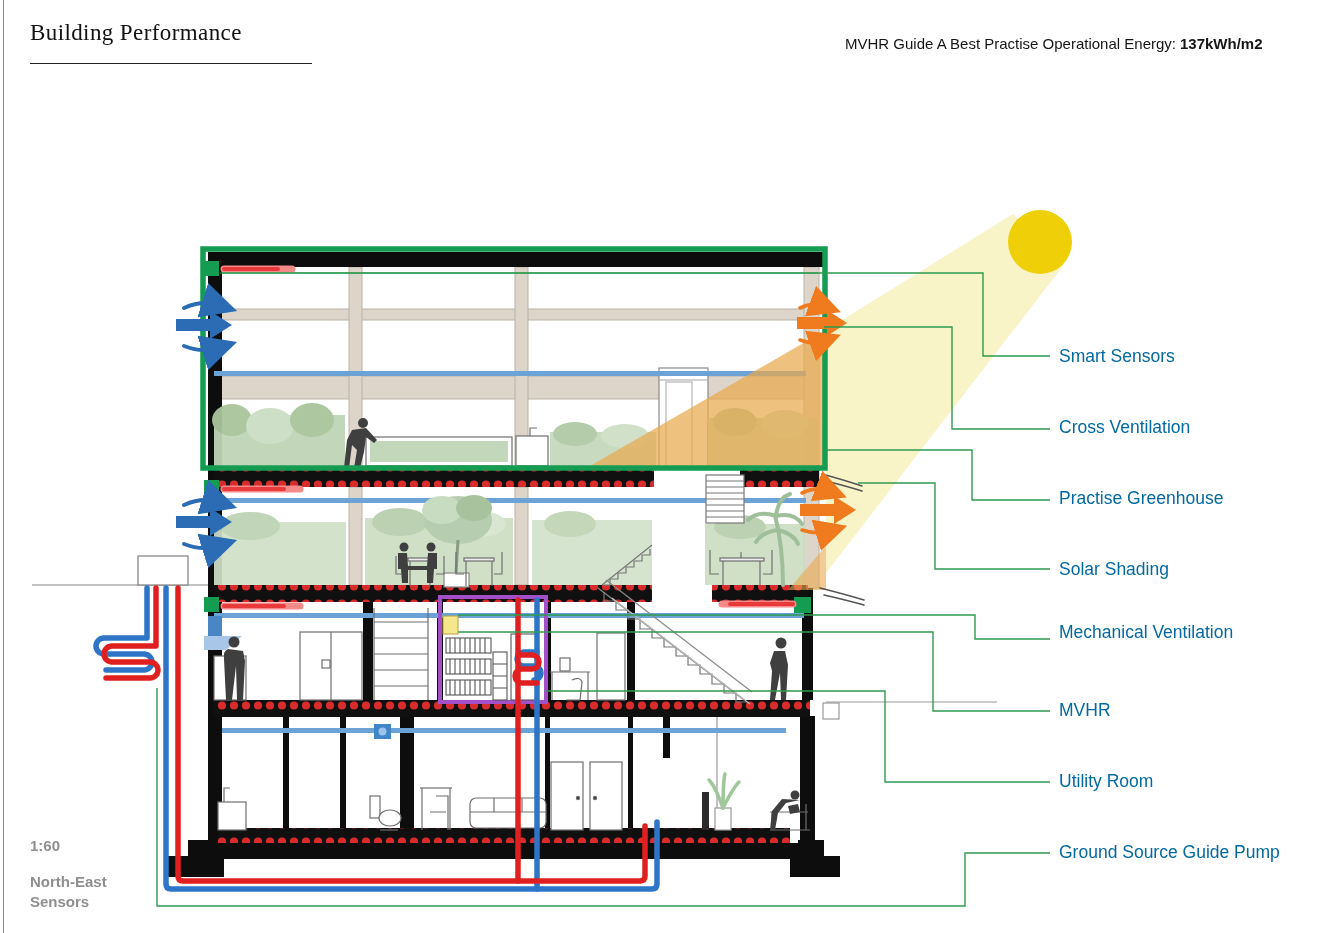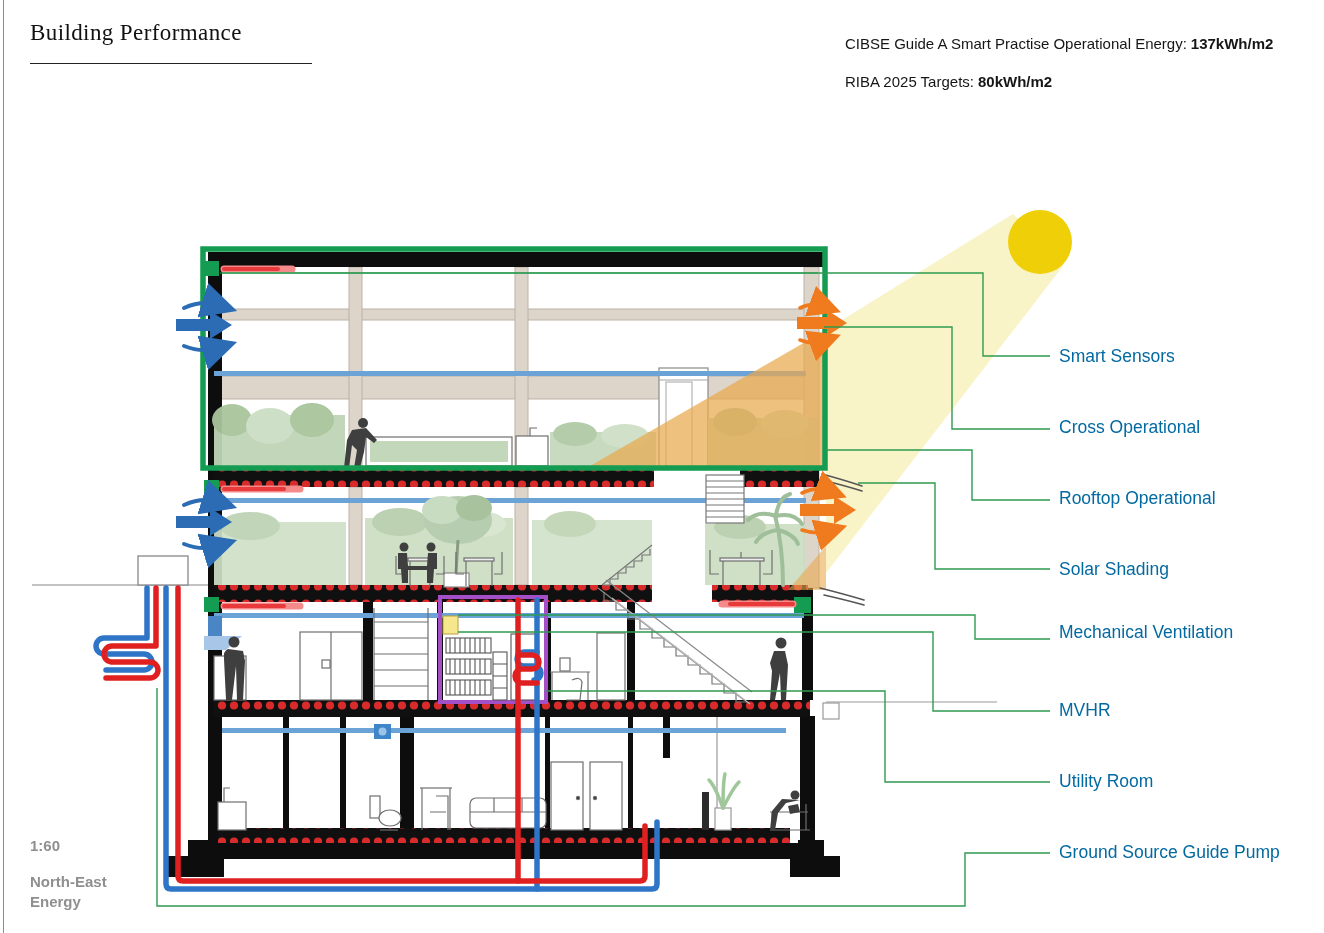--- a/index.html
+++ b/index.html
@@ -379,32 +379,29 @@
       <polyline points="157,688 157,906 965,906 965,853 1050,853"></polyline>
     </g>
   </svg>
 
   <div class="title-block">
     <h1>Building Performance</h1>
   </div>
 
   <div class="stats">
     <div class="stat-line">
-      <span>CIBSE Guide A Smart Practise Operational Energy:</span><b>137kWh/m2</b>
-    </div>
-    <div class="stat-line">
-      <span>RIBA 2025 Targets:</span><b>80kWh/m2</b>
+      <span>MVHR Guide A Best Practise Operational Energy:</span><b>137kWh/m2</b>
     </div>
   </div>
 
   <div class="callout-label" style="top:345px">Smart Sensors</div>
-  <div class="callout-label" style="top:416px">Cross Operational</div>
-  <div class="callout-label" style="top:487px">Rooftop Operational</div>
+  <div class="callout-label" style="top:416px">Cross Ventilation</div>
+  <div class="callout-label" style="top:487px">Practise Greenhouse</div>
   <div class="callout-label" style="top:558px">Solar Shading</div>
   <div class="callout-label" style="top:621px">Mechanical Ventilation</div>
   <div class="callout-label" style="top:699px">MVHR</div>
   <div class="callout-label" style="top:770px">Utility Room</div>
   <div class="callout-label" style="top:841px">Ground Source Guide Pump</div>
 
   <div class="scale-note" style="top:836px">1:60</div>
   <div class="scale-note" style="top:872px">North-East</div>
-  <div class="scale-note" style="top:892px">Energy</div>
+  <div class="scale-note" style="top:892px">Sensors</div>
 </div>
 
 </body></html>

